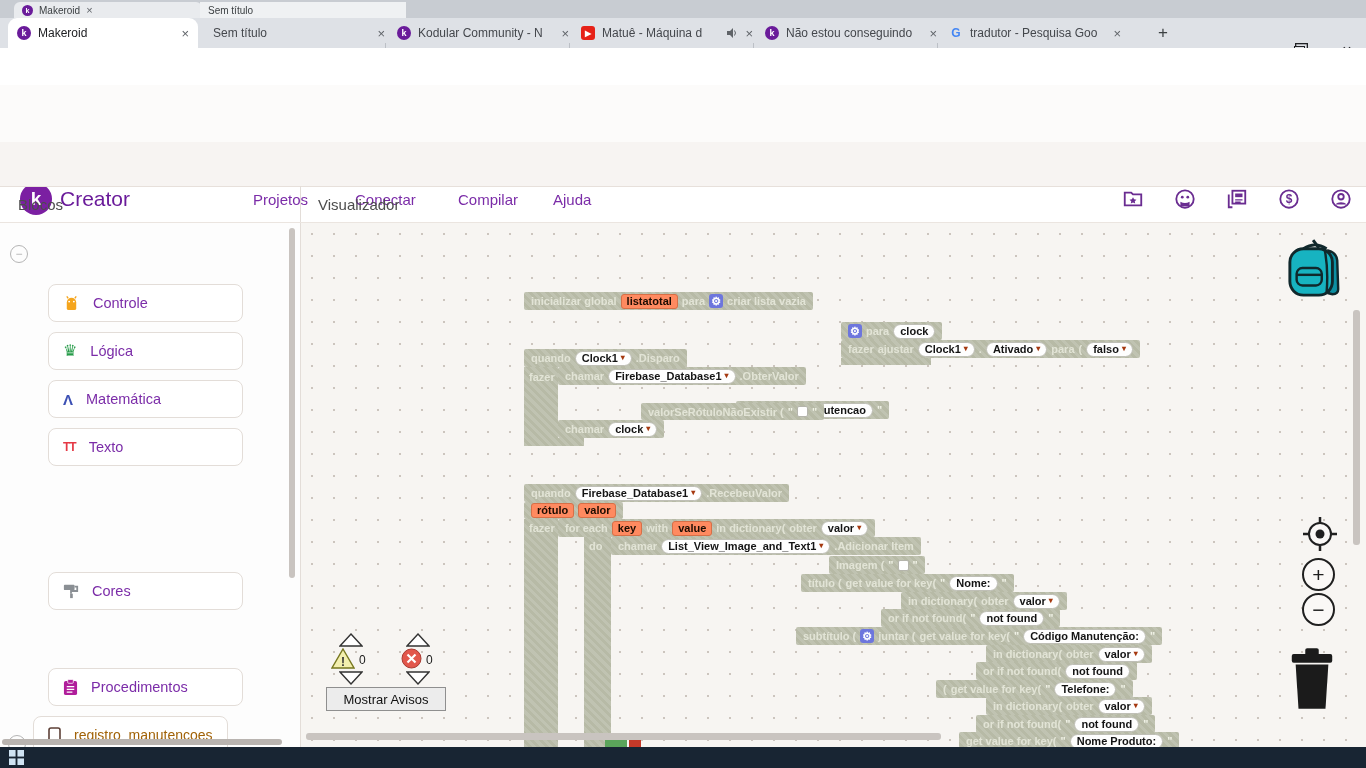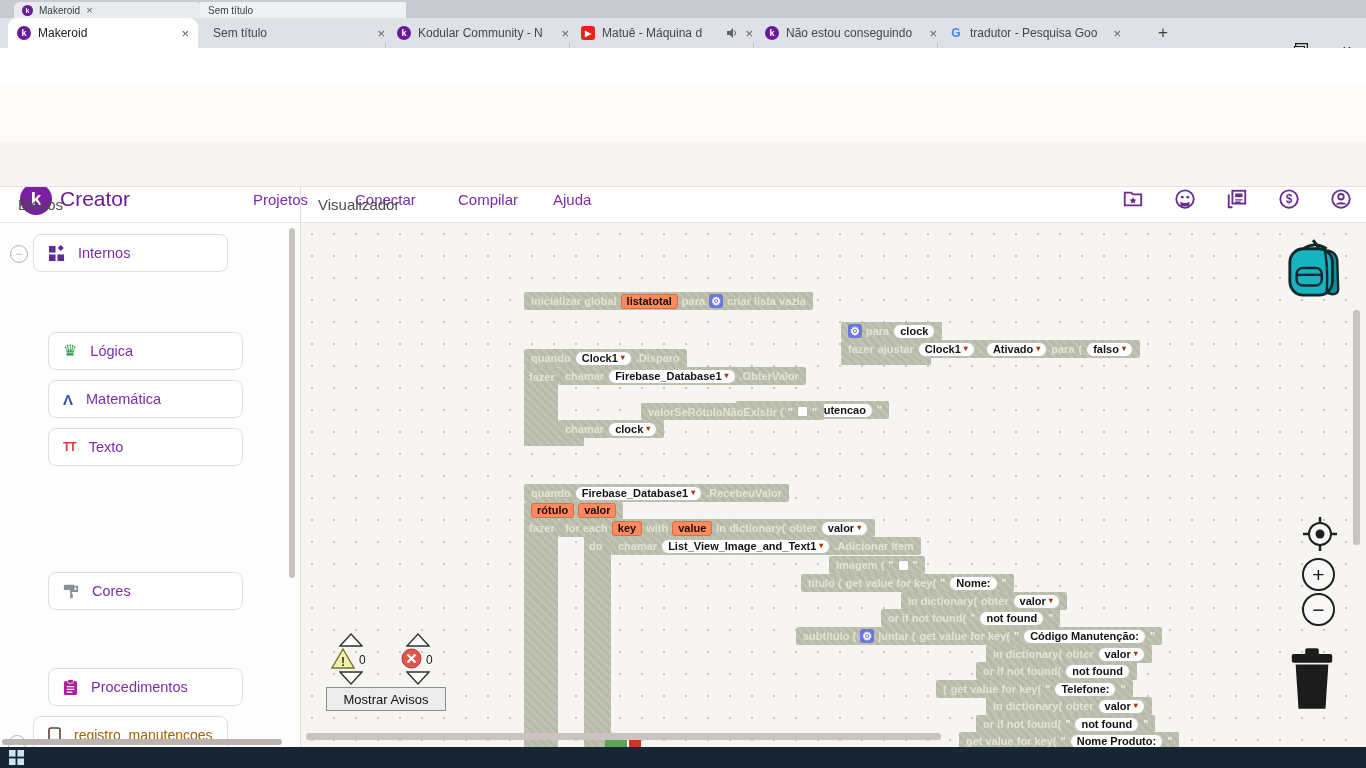--- a/index.html
+++ b/index.html
@@ -209,28 +209,28 @@
     </div>
 </div>
 
 <span class="abs ptitle" style="left:18px;top:196px">Blocos</span>
 <span class="abs ptitle" style="left:318px;top:196px">Visualizador</span>
 <div class="abs" id="vdiv"></div>
 <div class="abs" id="hdiv"></div>
 
 <div class="abs" id="sidebar">
   <div class="abs tgl" style="left:10px;top:22px">−</div>
-  <div class="abs card" style="left:33px;top:11px">
+  <div class="abs card" style="left:48px;top:61px">
     <svg width="17" height="17" viewBox="0 0 18 18">
-        <rect x="1" y="1" width="7" height="7" fill="#5e2b97"></rect>
-        <rect x="1" y="10" width="7" height="7" fill="#5e2b97"></rect>
-        <rect x="10" y="10" width="7" height="7" fill="#5e2b97"></rect>
-        <path d="M13.5 0l3.2 3.2-3.2 3.2-3.2-3.2z" fill="#5e2b97"></path>
+        <path d="M4 8a5 5 0 0110 0v6a2 2 0 01-2 2H6a2 2 0 01-2-2z" fill="#f5a51d"></path>
+        <path d="M5.5 3.5L4 1.5M12.5 3.5L14 1.5" stroke="#f5a51d" stroke-width="1.5"></path>
+        <circle cx="6.5" cy="7" r="1" fill="#fff"></circle>
+        <circle cx="11.5" cy="7" r="1" fill="#fff"></circle>
       </svg>
-    <span>Internos</span>
+    <span>Controle</span>
   </div>
   <div class="abs card" style="left:48px;top:109px">
     <span style="color:#259b48;font-size:16px;line-height:1">♛</span>
     <span>Lógica</span>
   </div>
   <div class="abs card" style="left:48px;top:157px">
     <span style="color:#3c50b4;font-size:15px;font-weight:bold;line-height:1">Λ</span>
     <span>Matemática</span>
   </div>
   <div class="abs card" style="left:48px;top:205px">

